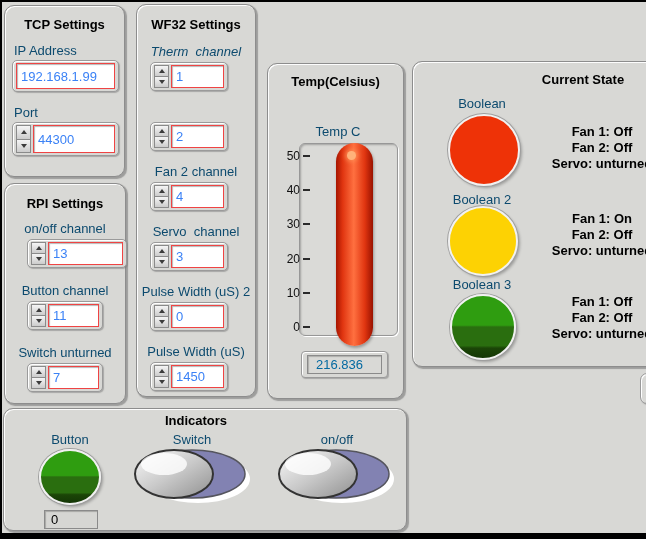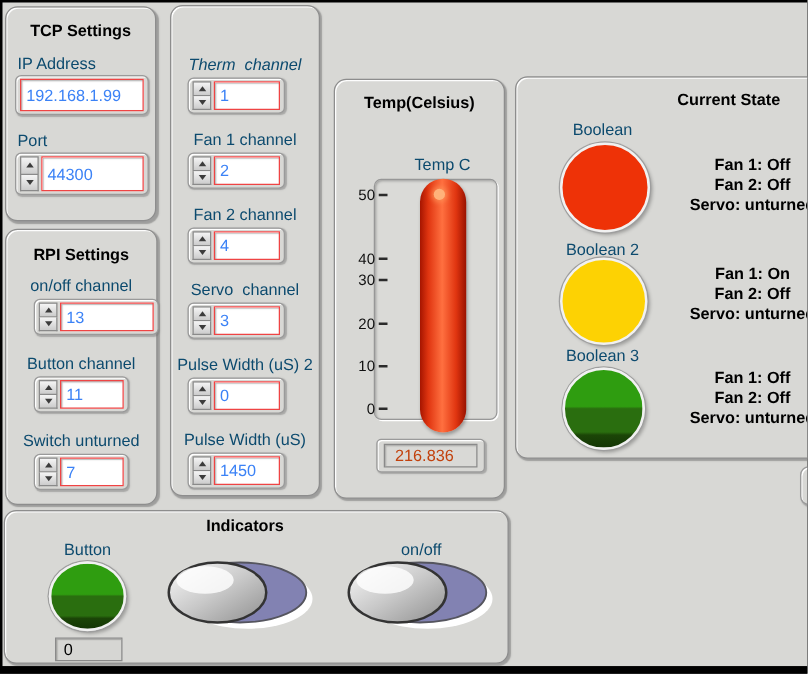--- a/index.html
+++ b/index.html
@@ -23,21 +23,21 @@
   .wfield{flex:1;align-self:stretch;background:#ffffff;border:1px solid #ef4444;
           box-shadow:inset 1px 1px 1px rgba(0,0,0,.28);font-size:13px;color:#3b82f6;
           display:flex;align-items:center;padding-left:4px;overflow:hidden;}
   .gdisp{position:absolute;background:#d6d6d3;border:1px solid #8a8a8a;
          box-shadow:inset 1px 1px 1px rgba(0,0,0,.22);font-size:13px;color:#000;
          display:flex;align-items:center;padding-left:6px;box-sizing:border-box;}
   .dispframe{position:absolute;border-radius:4px;border:1px solid #9a9a9a;background:#d8d8d5;
              box-shadow:inset 1px 1px 0 #fff, 1px 1px 1px rgba(120,120,120,.5);
              display:flex;align-items:center;padding:3px 5px;box-sizing:border-box;}
   .dispframe .inner{flex:1;align-self:stretch;background:#d9d9d6;border:1px solid #8a8a8a;
-             box-shadow:inset 1px 1px 1px rgba(0,0,0,.2);font-size:13px;color:#c2410c;
+             box-shadow:inset 1px 1px 1px rgba(0,0,0,.2);font-size:13px;color:#0369a1;
              display:flex;align-items:center;padding-left:8px;}
   .led{position:absolute;border-radius:50%;border:2px solid #f1f1f1;
        box-shadow:0 0 0 1px #9e9e9e, 2px 2px 3px rgba(0,0,0,.28);box-sizing:border-box;}
   .green-led{background:linear-gradient(180deg,#2f9d10 0%,#2f9d10 47%,#2a6e0f 50%,#2a6e0f 80%,#1b4507 84%,#143605 100%);}
   .thermo-frame{position:absolute;background:#dadad7;border:1px solid #979797;border-radius:6px;
                 box-shadow:inset 1px 1px 2px rgba(0,0,0,.25), 1px 1px 0 #fff;}
   .tickrow{position:absolute;height:14px;display:flex;align-items:center;}
   .ticknum{width:24px;text-align:right;font-size:12px;color:#101010;}
   .tickdash{width:7px;height:2px;background:#2a2a2a;margin-left:3px;}
   .tube{position:absolute;border-radius:19px;
@@ -112,35 +112,35 @@
             </div>
         <div class="sb">
               <span class="tri-d"></span>
             </div>
       </div>
       <div class="wfield">7</div>
     </div>
   </div>
 
   <div class="panel" style="left:134px;top:2px;width:118px;height:391px;">
+    <div class="ptitle" style="left:0;top:12px;width:118px;">WF32 Settings</div>
 
     <div class="lbl" style="left:0;top:39px;width:118px;font-style:italic;">Therm  channel</div>
     <div class="numctl" style="left:13px;top:57px;width:78px;height:29px;">
       <div class="spin">
         <div class="sb">
               <span class="tri-u"></span>
             </div>
         <div class="sb">
               <span class="tri-d"></span>
             </div>
       </div>
       <div class="wfield">1</div>
     </div>
 
-    <div class="lbl" style="left:0;top:99px;width:118px;">Fan 1 channel</div>
     <div class="numctl" style="left:13px;top:117px;width:78px;height:29px;">
       <div class="spin">
         <div class="sb">
               <span class="tri-u"></span>
             </div>
         <div class="sb">
               <span class="tri-d"></span>
             </div>
       </div>
       <div class="wfield">2</div>
@@ -194,29 +194,29 @@
         <div class="sb">
               <span class="tri-d"></span>
             </div>
       </div>
       <div class="wfield">1450</div>
     </div>
   </div>
 
   <div class="panel" style="left:265px;top:61px;width:135px;height:334px;">
     <div class="ptitle" style="left:0;top:10px;width:135px;">Temp(Celsius)</div>
-    <div class="lbl" style="left:16px;top:60px;width:140px;text-align:center;">Temp C</div>
+    <div class="lbl" style="left:0;top:60px;width:140px;text-align:center;">Temp C</div>
 
     <div class="thermo-frame" style="left:31px;top:79px;width:97px;height:191px;"></div>
 
     <div class="tickrow" style="left:8px;top:85px;">
       <span class="ticknum">50</span>
           <span class="tickdash"></span>
     </div>
-    <div class="tickrow" style="left:8px;top:136px;">
+    <div class="tickrow" style="left:8px;top:119px;">
       <span class="ticknum">40</span>
           <span class="tickdash"></span>
     </div>
     <div class="tickrow" style="left:8px;top:153px;">
       <span class="ticknum">30</span>
           <span class="tickdash"></span>
     </div>
     <div class="tickrow" style="left:8px;top:188px;">
       <span class="ticknum">20</span>
           <span class="tickdash"></span>
@@ -270,20 +270,21 @@
 
   <div class="numctl" style="left:638px;top:371px;width:30px;height:31px;border-radius:7px;"></div>
 
   <div class="panel" style="left:1px;top:406px;width:402px;height:121px;">
     <div class="ptitle" style="left:132px;top:4px;width:120px;">Indicators</div>
 
     <div class="lbl" style="left:16px;top:23px;width:100px;">Button</div>
     <div class="led green-led" style="left:35px;top:40px;width:62px;height:56px;"></div>
     <div class="gdisp" style="left:40px;top:101px;width:54px;height:19px;">0</div>
 
+    <div class="lbl" style="left:138px;top:23px;width:100px;">Switch</div>
     <svg class="abs" style="left:128px;top:36px;" width="124" height="68" viewBox="0 0 124 68">
       <defs>
         <linearGradient id="kg" x1="0" y1="0" x2="1" y2="1">
           <stop offset="0" stop-color="#fafafa"></stop>
               <stop offset="0.5" stop-color="#c9c9c9"></stop>
               <stop offset="1" stop-color="#8f8f8f"></stop>
         </linearGradient>
       </defs>
       <ellipse cx="66" cy="34" rx="52" ry="24" fill="#ffffff"></ellipse>
       <ellipse cx="60" cy="29" rx="53" ry="24" fill="#8282b2" stroke="#55555e" stroke-width="1.5"></ellipse>

